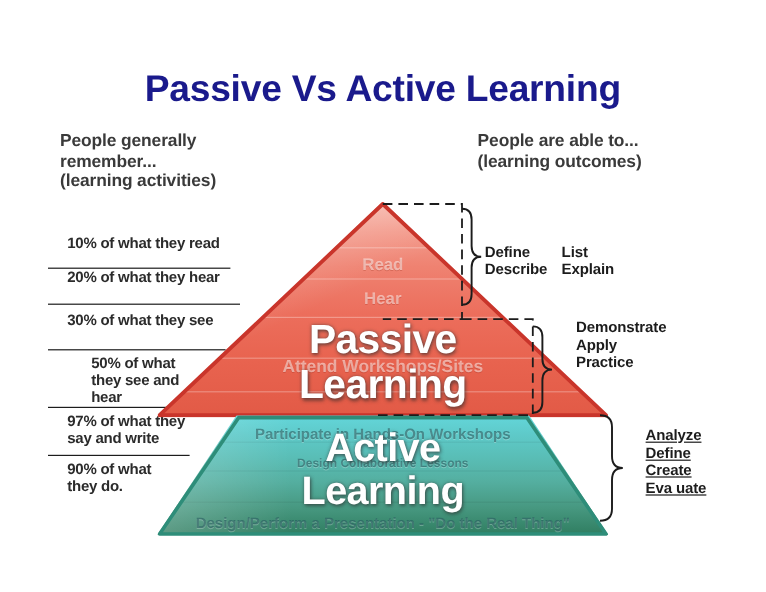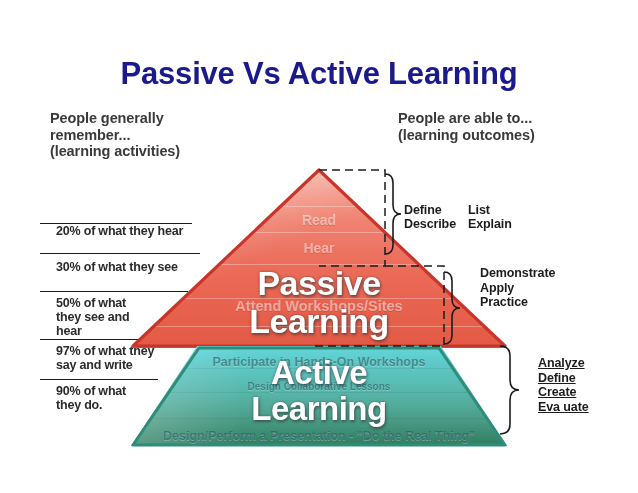--- a/index.html
+++ b/index.html
@@ -254,35 +254,36 @@
 <div id="left-header" style="white-space: pre-line;">People generally
 remember...
 (learning activities)</div>
 
 <div id="right-header" style="white-space: pre-line;">People are able to...
 (learning outcomes)</div>
 
 <div id="left-labels">
 
   <div class="left-row" style="top:0px;height:28px;">
+    <div class="row-text">10% of what they read</div>
     <div class="row-rule" style="width:152px;"></div>
   </div>
 
   <div class="left-row" style="top:28px;height:30px;">
     <div class="row-text">20% of what they hear</div>
     <div class="row-rule" style="width:160px;"></div>
   </div>
 
   <div class="left-row" style="top:58px;height:38px;">
     <div class="row-text" style="top:6px;">30% of what they see</div>
     <div class="row-rule" style="width:148px;"></div>
   </div>
 
   <div class="left-row" style="top:96px;height:48px;">
-    <div class="row-text" style="top:4px;">50% of what
+    <div class="row-text" style="top:4px;margin-left:20px;">50% of what
 they see and
 hear</div>
     <div class="row-rule" style="width:136px;"></div>
   </div>
 
   <div class="left-row" style="top:144px;height:40px;">
     <div class="row-text" style="top:4px;">97% of what they
 say and write</div>
     <div class="row-rule" style="width:118px;"></div>
   </div>

